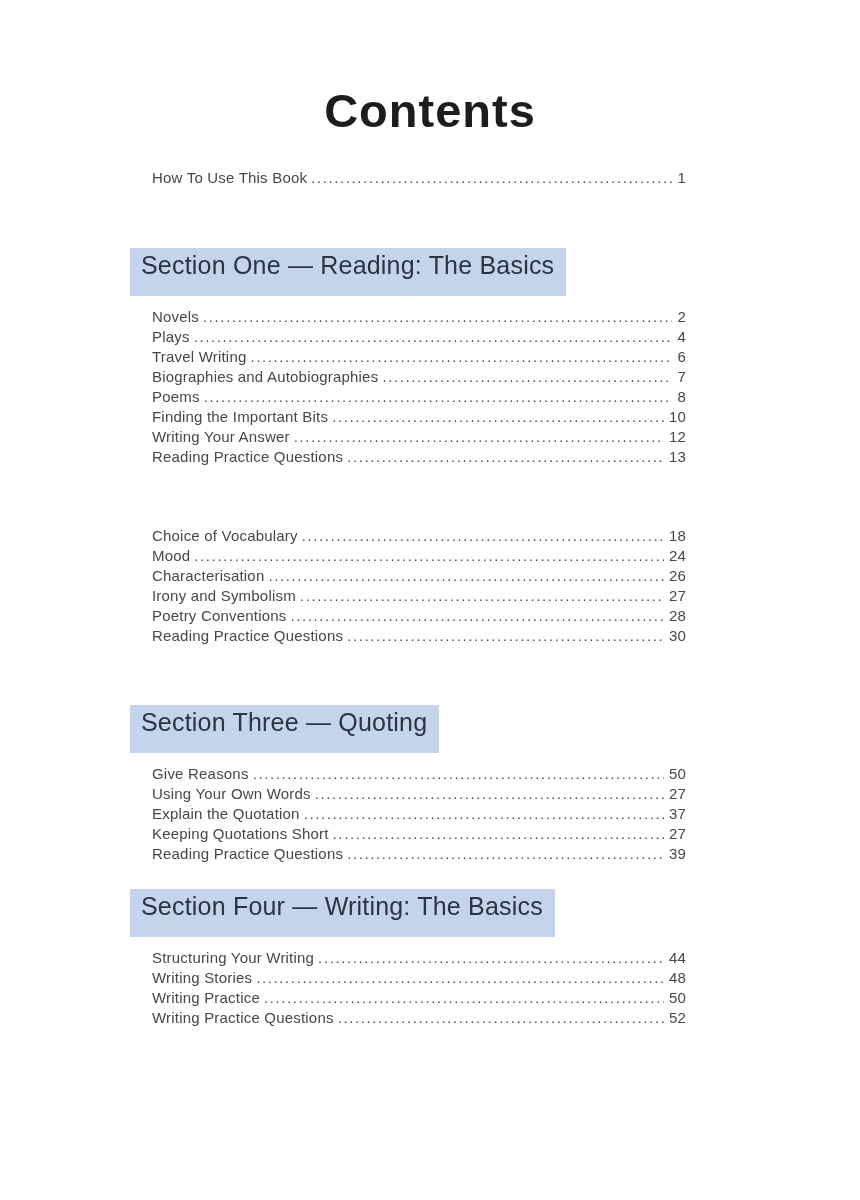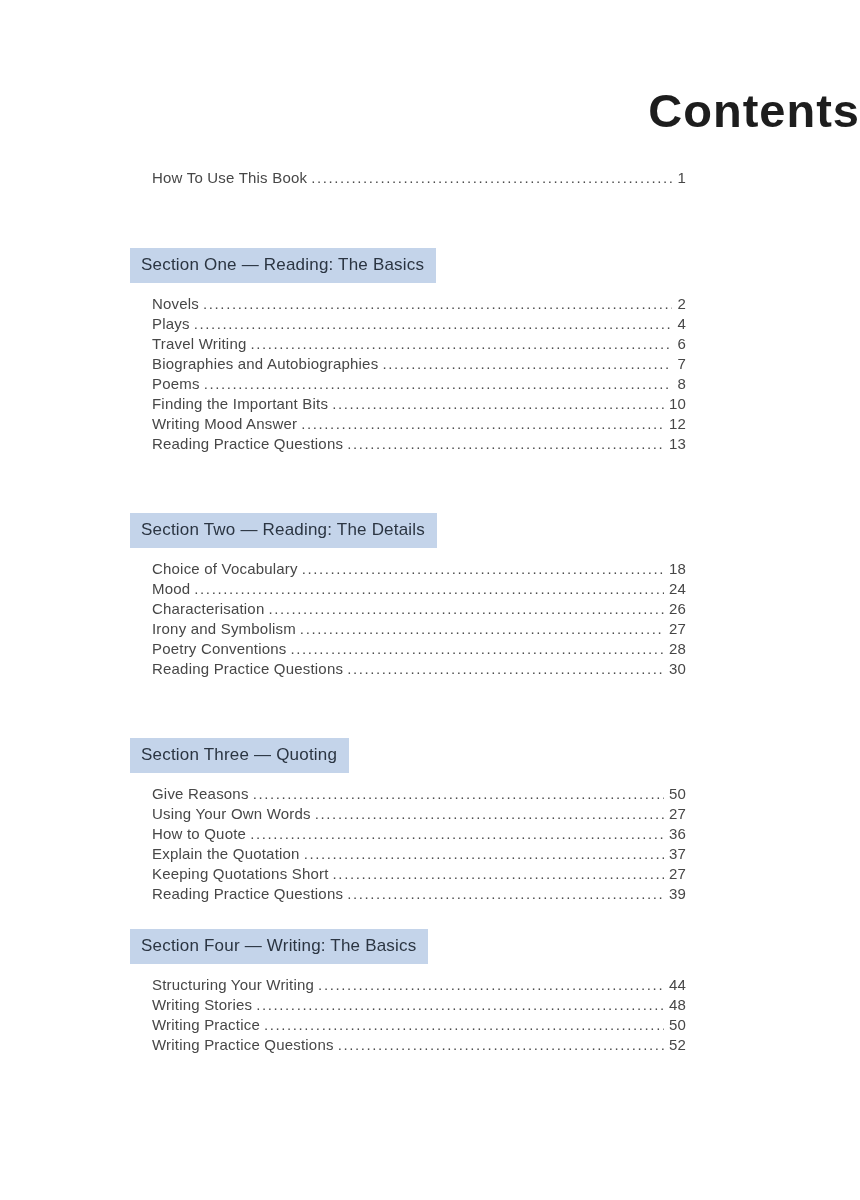--- a/index.html
+++ b/index.html
@@ -10,21 +10,21 @@
     --leader-color:#4c4c4c;
   }
   *{box-sizing:border-box;margin:0;padding:0;}
   html,body{background:#ffffff;}
   body{font-family:"Liberation Sans","DejaVu Sans",sans-serif;}
   .page{
     width:860px;height:1200px;background:#ffffff;position:relative;overflow:hidden;
   }
   .title{
     padding-top:86px;
-    text-align:right;
+    text-align:center;
     font-size:47px;
     line-height:1.05;
     font-weight:700;
     letter-spacing:1px;
     color:var(--title-text);
   }
   .content{
     margin-left:130px;
     width:556px;
   }
@@ -50,23 +50,23 @@
     content:"..................................................................................................................................................................................................................................................";
     letter-spacing:1.6px;
     font-size:15px;
   }
   .pagenum{white-space:nowrap;padding-left:2px;}
   .intro-entry{margin-top:33px;}
   .section-heading{
     display:inline-block;
     background:var(--heading-bg);
     color:var(--heading-text);
-    font-size:17px;
+    font-size:25px;
     line-height:22px;
-    padding:6px 12px 7px 11px;
+    padding:6px 12px 20px 11px;
     letter-spacing:0.2px;
   }
   .sec{display:block;}
   .sec .entries{margin-top:11px;}
   .sec1{margin-top:60px;}
   .sec2{margin-top:59px;}
   .sec3{margin-top:59px;}
   .sec4{margin-top:25px;}
 </style>
 </head>
@@ -111,34 +111,33 @@
             <span class="label">Poems</span>
             <span class="leader"></span>
             <span class="pagenum">8</span>
           </div>
         <div class="entry">
             <span class="label">Finding the Important Bits</span>
             <span class="leader"></span>
             <span class="pagenum">10</span>
           </div>
         <div class="entry">
-            <span class="label">Writing Mood Answer</span>
+            <span class="label">Writing Your Answer</span>
             <span class="leader"></span>
             <span class="pagenum">12</span>
           </div>
         <div class="entry">
             <span class="label">Reading Practice Questions</span>
             <span class="leader"></span>
             <span class="pagenum">13</span>
           </div>
       </div>
     </section>
 
     <section class="sec sec2">
-      <div class="section-heading">Section Two — Reading: The Details</div>
       <div class="entries">
         <div class="entry">
             <span class="label">Choice of Vocabulary</span>
             <span class="leader"></span>
             <span class="pagenum">18</span>
           </div>
         <div class="entry">
             <span class="label">Mood</span>
             <span class="leader"></span>
             <span class="pagenum">24</span>
@@ -173,25 +172,20 @@
             <span class="label">Give Reasons</span>
             <span class="leader"></span>
             <span class="pagenum">50</span>
           </div>
         <div class="entry">
             <span class="label">Using Your Own Words</span>
             <span class="leader"></span>
             <span class="pagenum">27</span>
           </div>
         <div class="entry">
-            <span class="label">How to Quote</span>
-            <span class="leader"></span>
-            <span class="pagenum">36</span>
-          </div>
-        <div class="entry">
             <span class="label">Explain the Quotation</span>
             <span class="leader"></span>
             <span class="pagenum">37</span>
           </div>
         <div class="entry">
             <span class="label">Keeping Quotations Short</span>
             <span class="leader"></span>
             <span class="pagenum">27</span>
           </div>
         <div class="entry">

